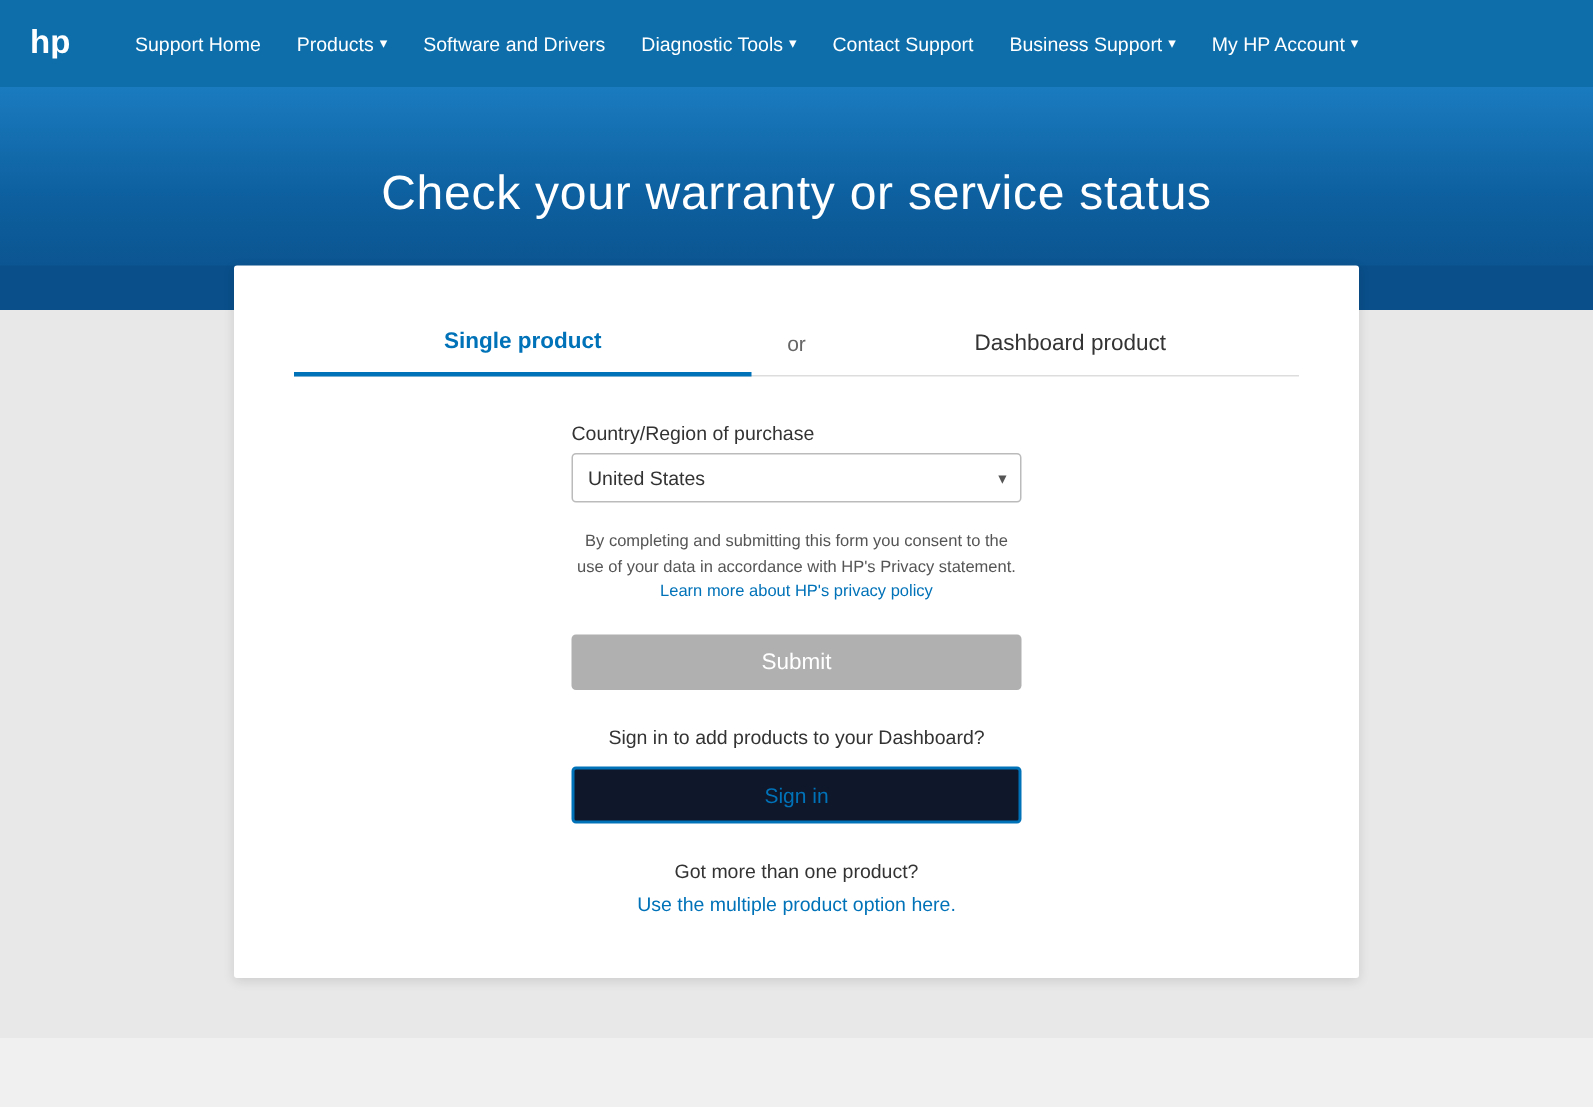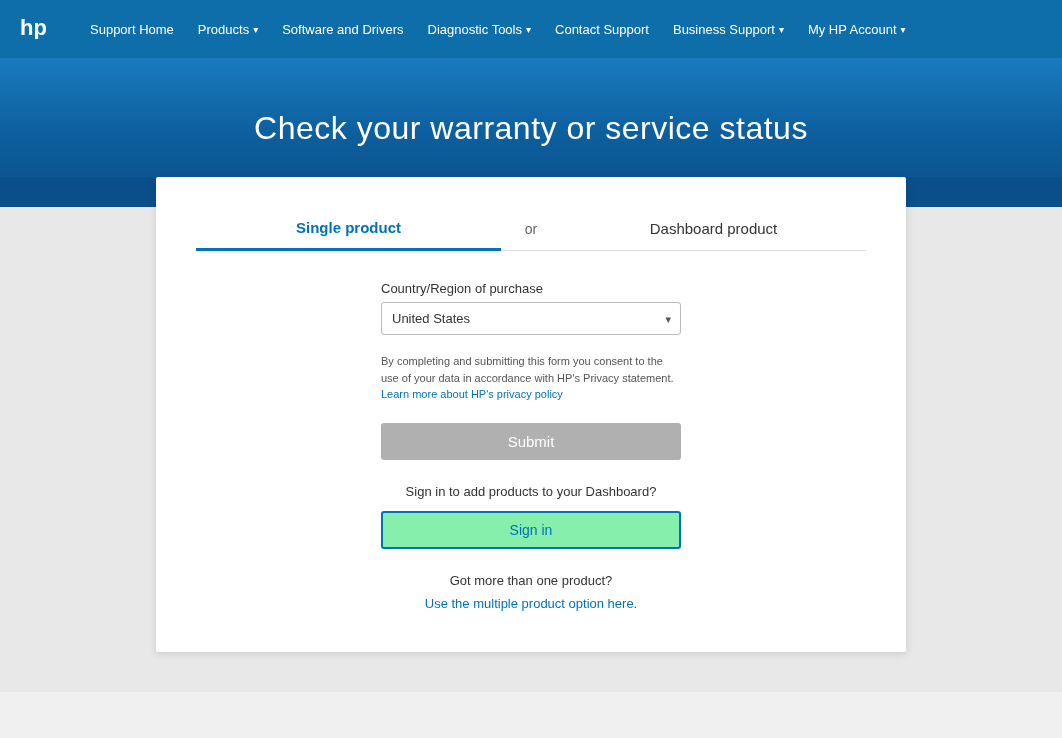--- a/index.html
+++ b/index.html
@@ -167,20 +167,21 @@
       font-size: 13px;
       color: #333;
     }
     .serial-input::placeholder { color: #aaa; }
 
     .consent-text {
       font-size: 11px;
       color: #555;
       line-height: 1.5;
       margin-bottom: 20px;
+      text-align: center;
     }
     .consent-text a {
       color: #0072b8;
       text-decoration: none;
     }
 
     .submit-btn {
       width: 100%;
       padding: 10px;
       background: #b0b0b0;
@@ -195,21 +196,21 @@
     .sign-in-prompt {
       text-align: center;
       font-size: 13px;
       color: #333;
       margin-bottom: 12px;
     }
 
     .sign-in-btn {
       width: 100%;
       padding: 9px;
-      background: #86efac;
+      background: #0f172a;
       border: 2px solid #0072b8;
       border-radius: 3px;
       color: #0072b8;
       font-size: 14px;
       cursor: pointer;
       margin-bottom: 24px;
     }
 
     .multiple-product-text {
       text-align: center;

